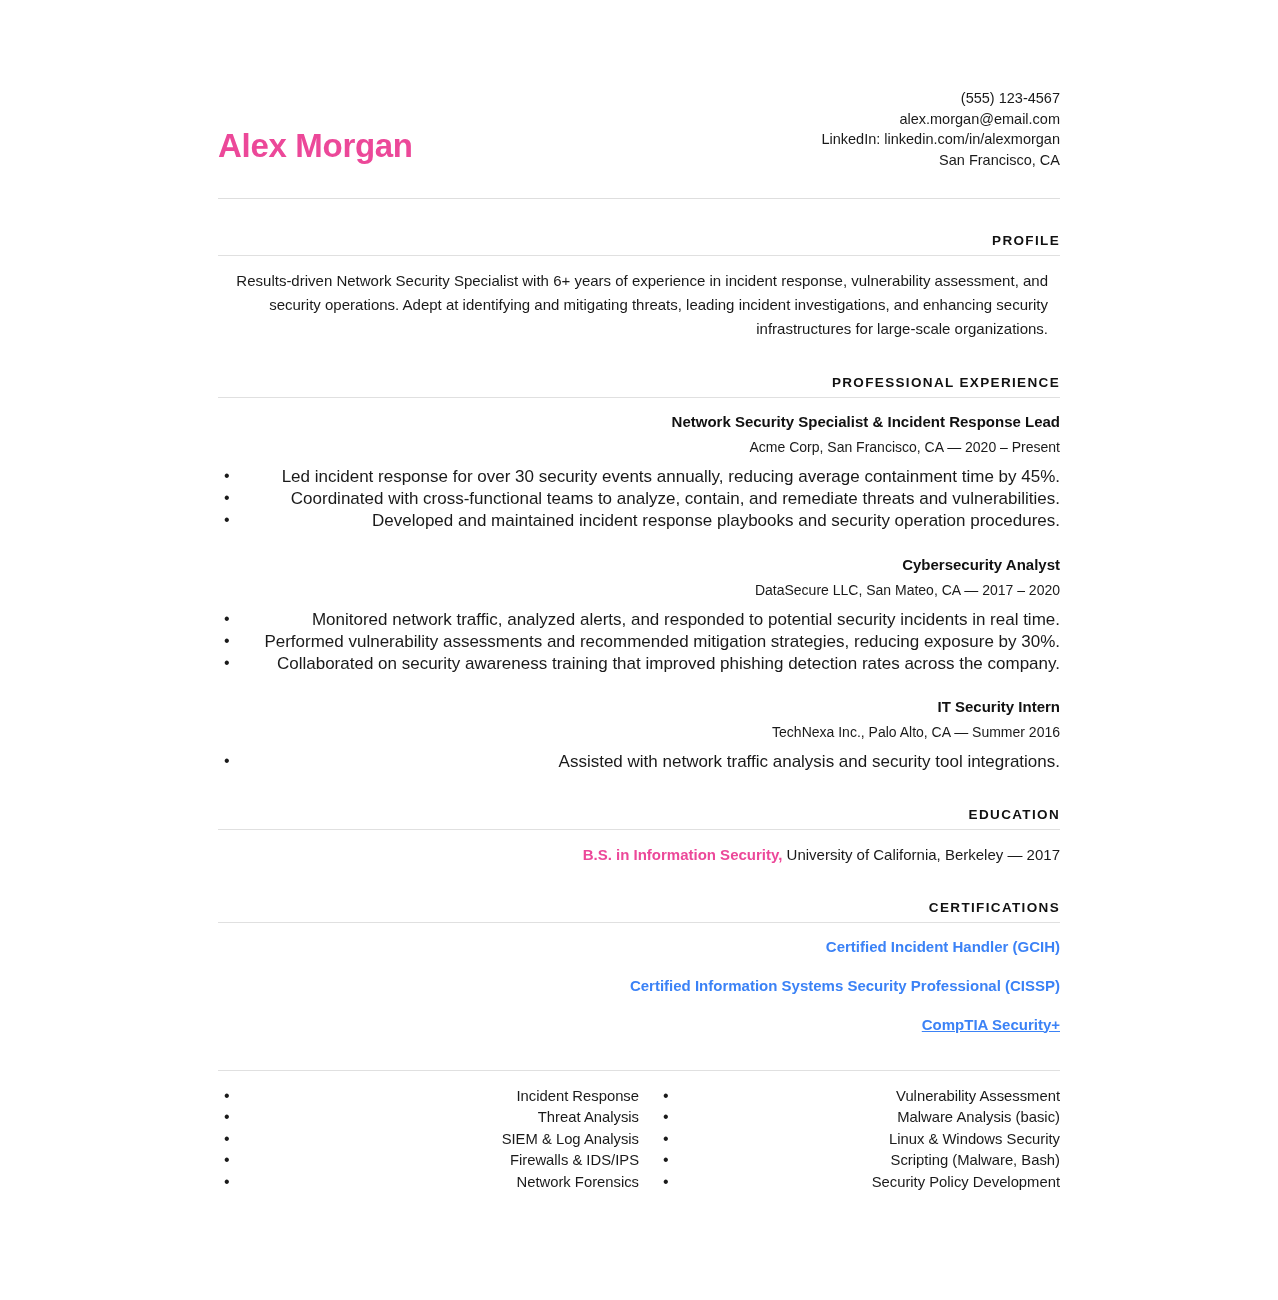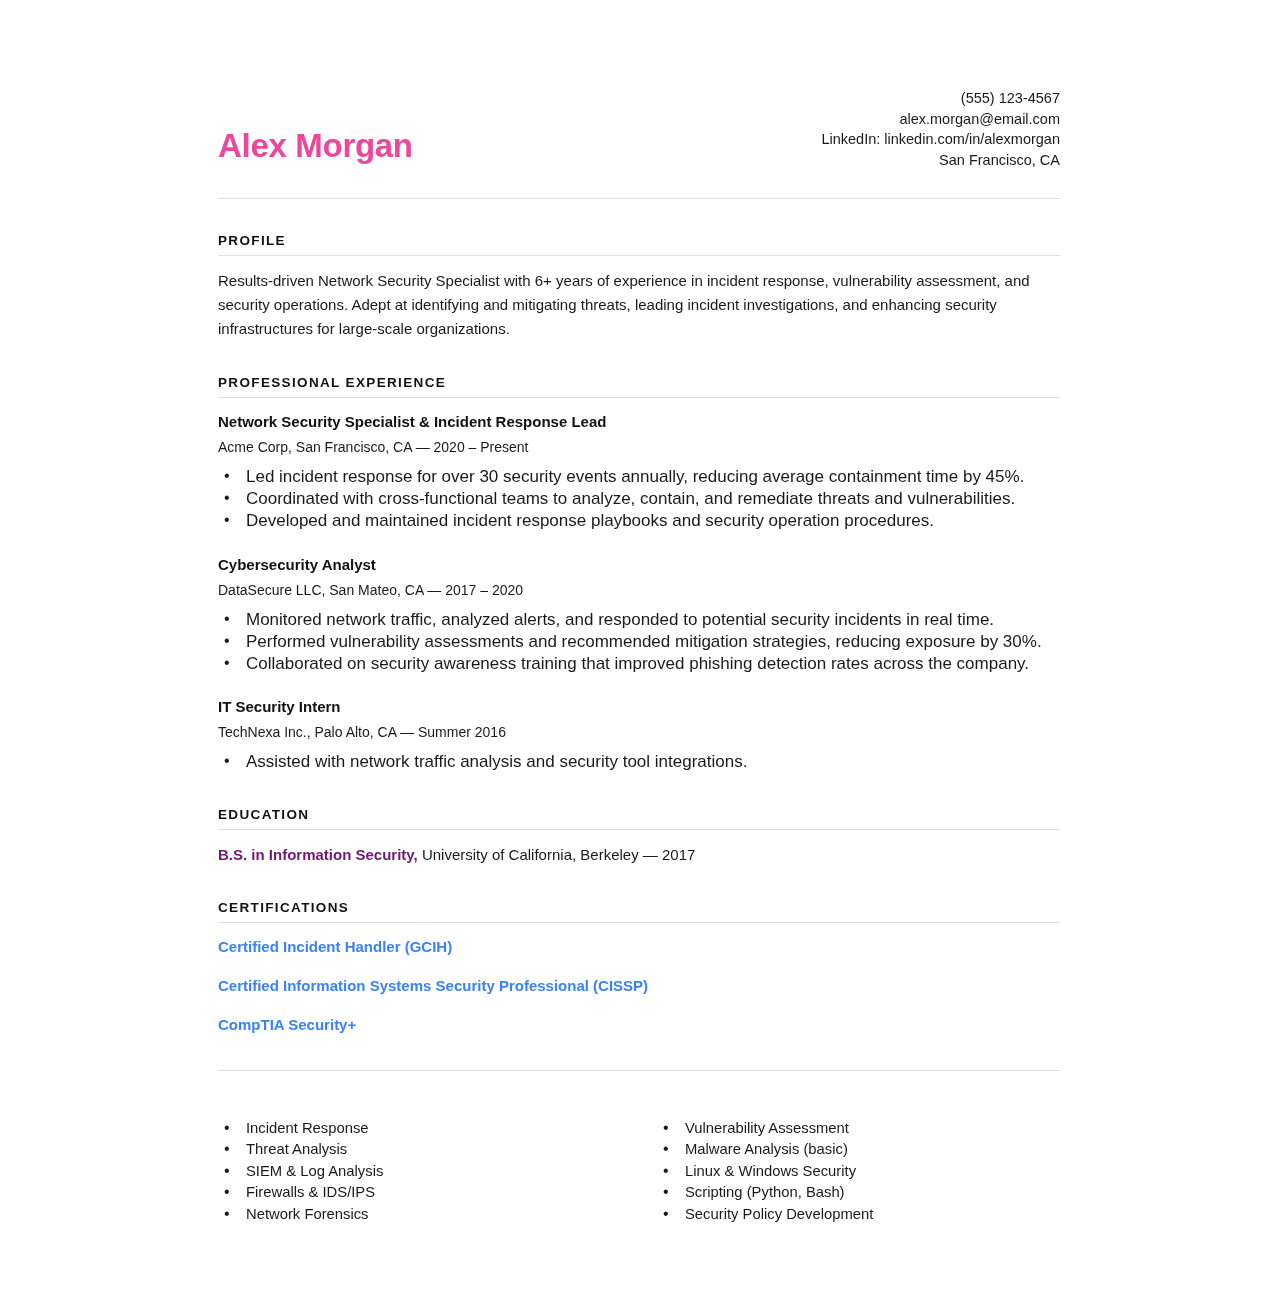--- a/index.html
+++ b/index.html
@@ -51,21 +51,21 @@
     color: #1a1a1a;
   }
   .contact div { white-space: nowrap; }
 
   .header-rule {
     border-top: 1px solid #dedede;
     margin-top: 28px;
   }
 
   
-  .section { margin-top: 34px; }
+  .section { margin-top: 34px; text-align: right; }
 
   .section-title {
     font-size: 13.5px;
     font-weight: bold;
     letter-spacing: 1.35px;
     color: #111111;
     text-transform: uppercase;
     padding-bottom: 7px;
   }
   .section-rule {
@@ -118,41 +118,40 @@
     color: #1a1a1a;
     line-height: 22px;
   }
 
   
   .edu-line {
     font-size: 15px;
     line-height: 23px;
     color: #1a1a1a;
   }
-  .edu-degree { font-weight: bold; color: #701a75; }
+  .edu-degree { font-weight: bold; color: #ec4899; }
 
   
   .cert-item {
     font-size: 15px;
     font-weight: bold;
     color: #3b82f6;
     line-height: 22px;
     margin-bottom: 17px;
   }
-  .cert-item:last-child { margin-bottom: 0; }
+  .cert-item:last-child { margin-bottom: 0; text-decoration: underline; }
 
   
   .skills-cols {
     display: flex;
     padding-top: 2px;
   }
   .skills-col {
     width: 50%;
     box-sizing: border-box;
-    margin-top: 32px;
   }
   .skills-col.right { padding-left: 18px; }
   ul.skills {
     list-style: none;
     margin: 0;
     padding: 0;
   }
   ul.skills li {
     position: relative;
     padding-left: 28px;
@@ -260,21 +259,21 @@
               <li>SIEM &amp; Log Analysis</li>
               <li>Firewalls &amp; IDS/IPS</li>
               <li>Network Forensics</li>
             </ul>
           </div>
           <div class="skills-col right">
             <ul class="skills">
               <li>Vulnerability Assessment</li>
               <li>Malware Analysis (basic)</li>
               <li>Linux &amp; Windows Security</li>
-              <li>Scripting (Python, Bash)</li>
+              <li>Scripting (Malware, Bash)</li>
               <li>Security Policy Development</li>
             </ul>
           </div>
         </div>
       </div>
     </div>
 
   </div>
 </div>
 

